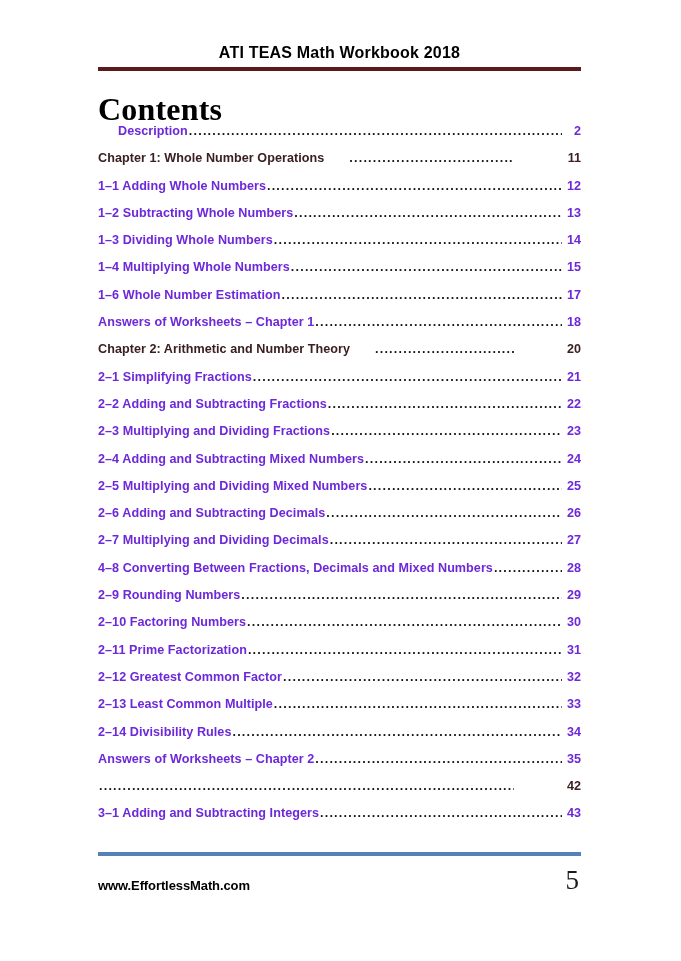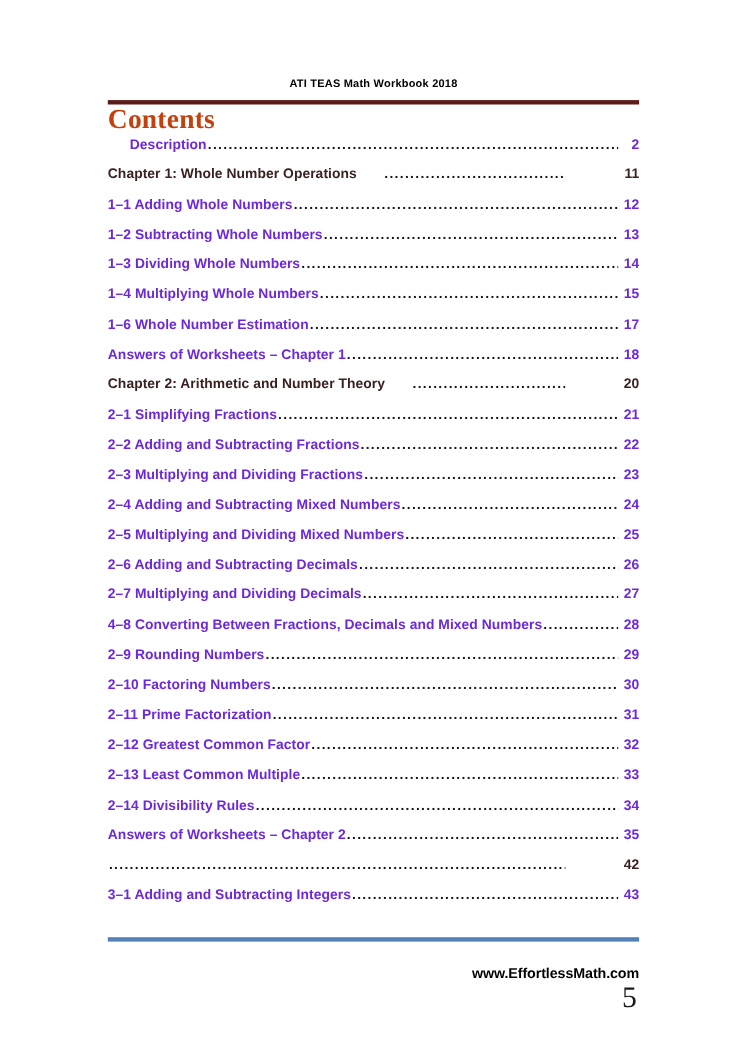--- a/index.html
+++ b/index.html
@@ -24,45 +24,44 @@
   }
 
   
   .header {
     position: absolute;
     left: 98px;
     top: 44px;
     width: 483px;
   }
   .header-title {
-    font-size: 10px;
+    font-size: 16px;
     font-weight: bold;
     color: #000000;
     text-align: center;
     letter-spacing: 0.2px;
     line-height: 18px;
     white-space: nowrap;
-    margin-top: 24px;
   }
   .header-rule {
     margin-top: 5px;
     height: 4px;
     background: #5b1b1b;
     width: 100%;
   }
 
   
   .contents-heading {
     position: absolute;
     left: 98px;
     top: 95px;
     font-family: "Liberation Serif", serif;
-    font-size: 25px;
-    font-weight: bold;
-    color: #c2410c;
+    font-size: 32px;
+    font-weight: bold;
+    color: #000000;
     letter-spacing: 0.2px;
     line-height: 28px;
   }
 
   
   .toc {
     position: absolute;
     left: 98px;
     top: 124px;
     width: 483px;
@@ -120,22 +119,21 @@
   }
   .footer-rule {
     height: 4px;
     background: #5381b8;
     width: 100%;
   }
   .footer-body {
     display: flex;
     align-items: flex-end;
     justify-content: space-between;
-    margin-top: 21px;
-    flex-direction: column;
+    margin-top: 11px;
   }
   .footer-url {
     font-size: 13px;
     font-weight: bold;
     color: #000000;
     letter-spacing: -0.1px;
     line-height: 16px;
   }
   .footer-pageno {
     font-family: "Liberation Serif", serif;

